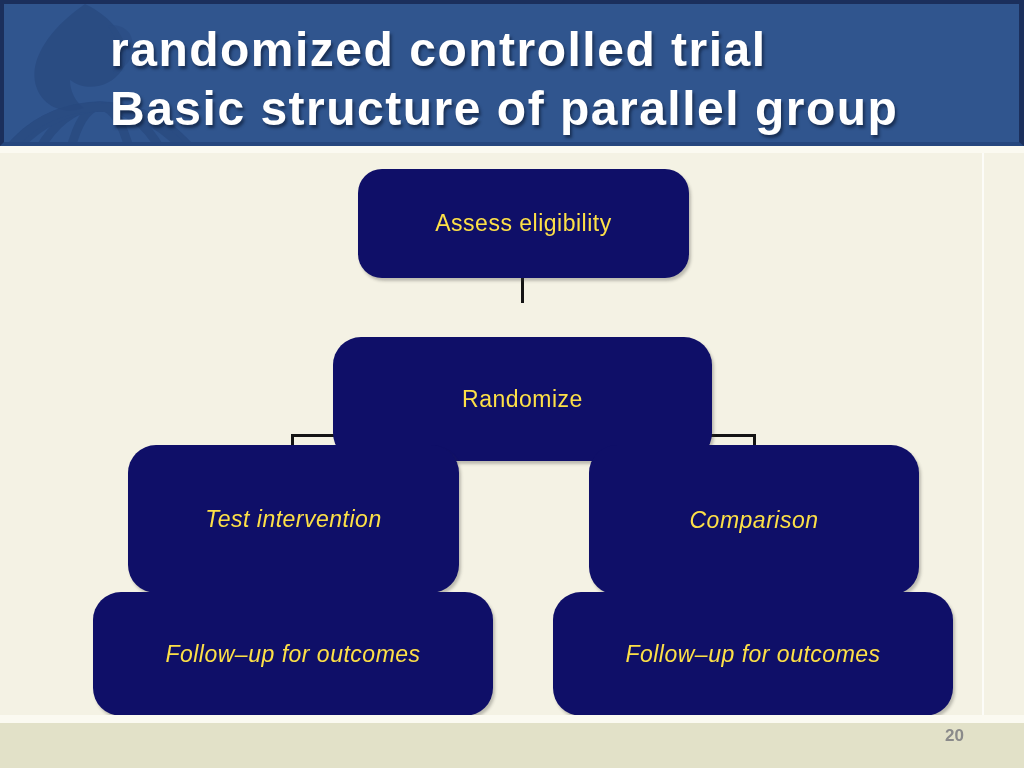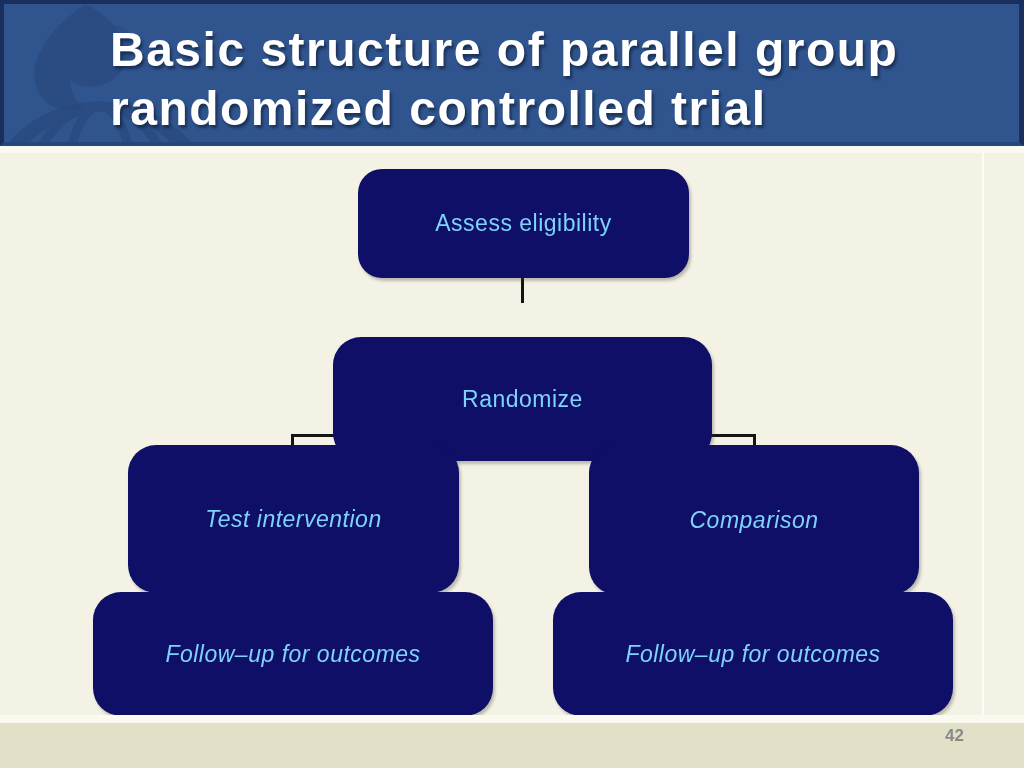--- a/index.html
+++ b/index.html
@@ -44,21 +44,21 @@
   }
   .seam{
     position:absolute;left:982px;top:153px;width:2px;height:562px;
     background:rgba(255,255,255,0.75);
   }
   
   .node{
     position:absolute;
     background:#0F0F68;
     border-radius:28px;
-    color:#7dd3fc;
+    color:#fde047;
     display:flex;align-items:center;justify-content:center;
     font-size:23px;letter-spacing:0.5px;
     box-shadow:2px 3px 3px rgba(60,60,55,0.30);
     text-align:center;
   }
   .node.italic{font-style:italic;}
   .node-assess    {left:358px;top:169px;width:331px;height:109px;border-radius:24px;}
   .node-randomize {left:333px;top:301px;width:379px;height:124px;margin-top:36px;}
   .node-test      {left:128px;top:445px;width:331px;height:148px;}
   .node-comparison{left:589px;top:445px;width:330px;height:150px;}
@@ -90,22 +90,22 @@
         <g fill="none" stroke="#28497F" stroke-width="9" opacity="0.75">
           <circle cx="110" cy="226" r="118"></circle>
           <ellipse cx="110" cy="226" rx="78" ry="118"></ellipse>
           <ellipse cx="110" cy="226" rx="38" ry="118"></ellipse>
           <ellipse cx="110" cy="226" rx="112" ry="118" transform="rotate(28 110 226)"></ellipse>
           <ellipse cx="110" cy="226" rx="112" ry="118" transform="rotate(-28 110 226)"></ellipse>
         </g>
       </svg>
     </div>
     <div class="title">
+      <div>randomized controlled trial</div>
       <div>Basic structure of parallel group</div>
-      <div>randomized controlled trial</div>
     </div>
   </div>
 
   <div class="strip strip-top"></div>
   <div class="seam"></div>
 
   <div class="conn c-v1"></div>
   <div class="conn c-v2"></div>
   <div class="conn c-h"></div>
   <div class="conn c-v3"></div>
@@ -127,16 +127,16 @@
   </div>
   <div class="node node-follow-l italic">
     <span>Follow–up for outcomes</span>
   </div>
   <div class="node node-follow-r italic">
     <span>Follow–up for outcomes</span>
   </div>
 
   <div class="strip strip-bottom"></div>
   <div class="bottom-band">
-    <span class="page-number">42</span>
+    <span class="page-number">20</span>
   </div>
 
 </div>
 
 </body></html>

